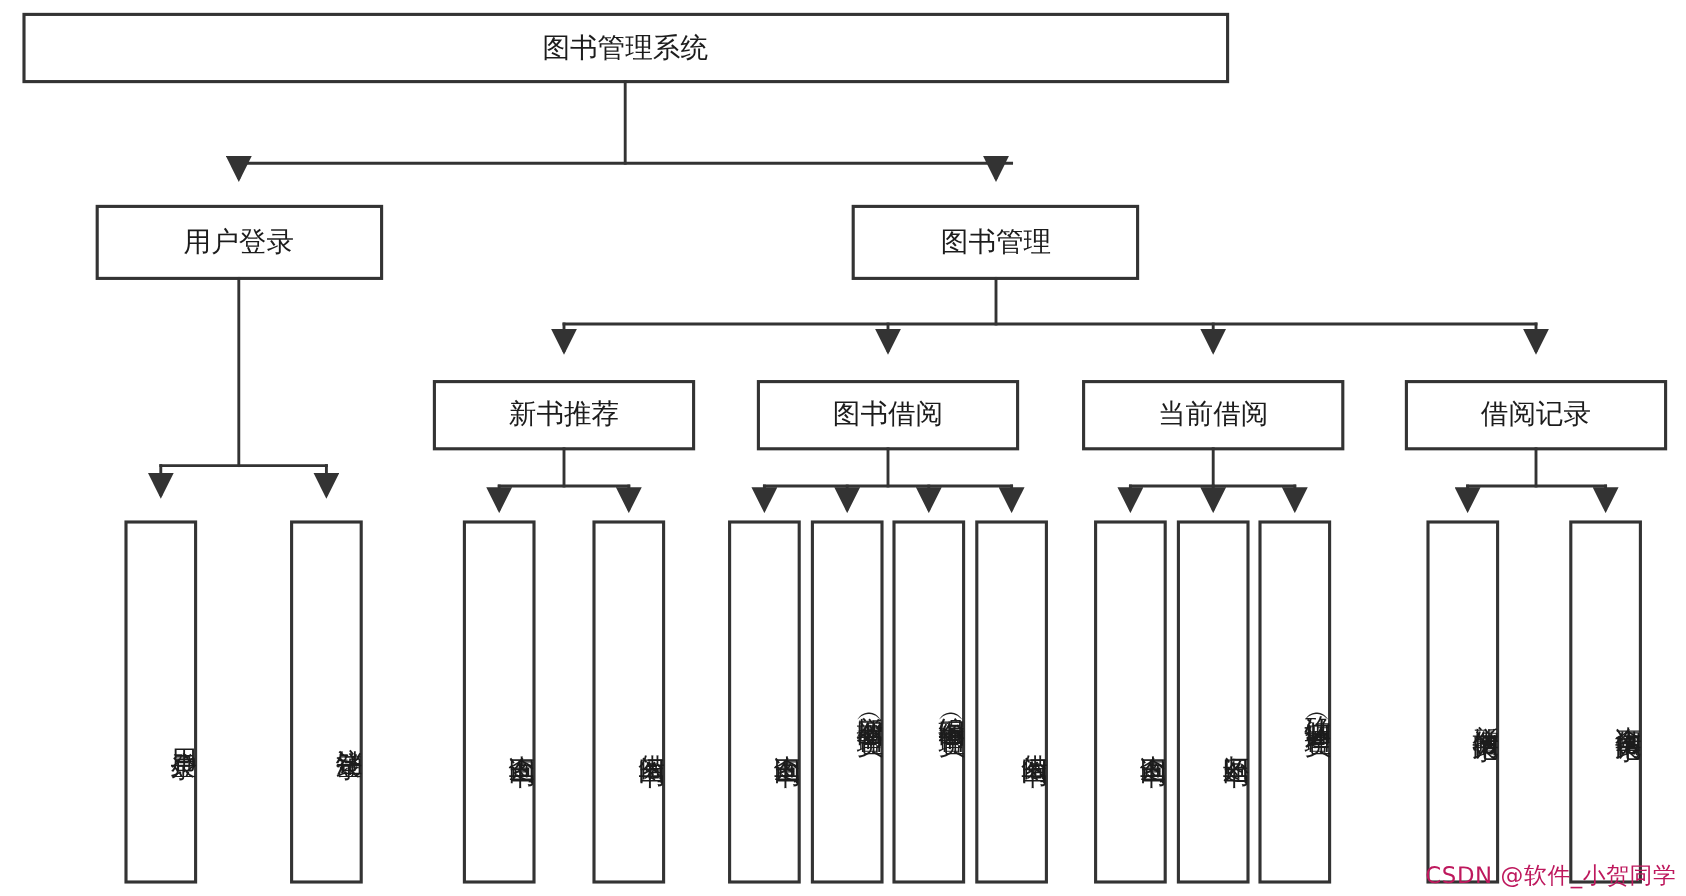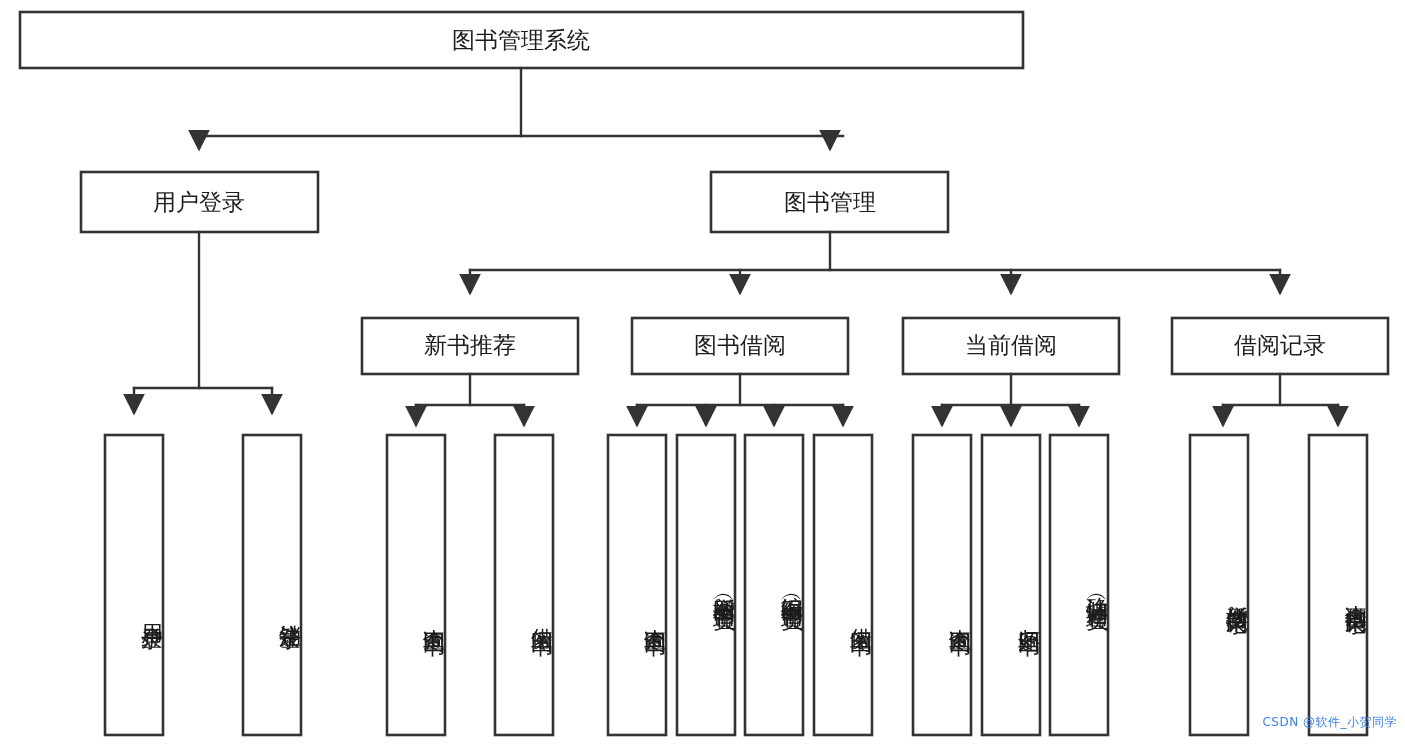--- a/index.html
+++ b/index.html
@@ -58,24 +58,24 @@
     color: #1c1c1c;
     letter-spacing: 2px;
     white-space: nowrap;
     text-align: center;
     pointer-events: none;
     user-select: none;
   }
   .watermark {
     position: absolute;
     right: 8px;
-    bottom: 16px;
-    font-family: "DejaVu Sans", "Liberation Sans", sans-serif;
-    font-size: 12px;
-    color: #3b82f6;
+    bottom: 4px;
+    font-family: "DejaVu Sans", "Liberation Sans", sans-serif;
+    font-size: 19px;
+    color: #be185d;
     white-space: nowrap;
     letter-spacing: 0.5px;
   }
 </style>
 </head>
 <body>
 
 <div id="diagram-root">
 
   <svg class="flow-canvas" viewBox="0 0 1405 747" xmlns="http://www.w3.org/2000/svg">

